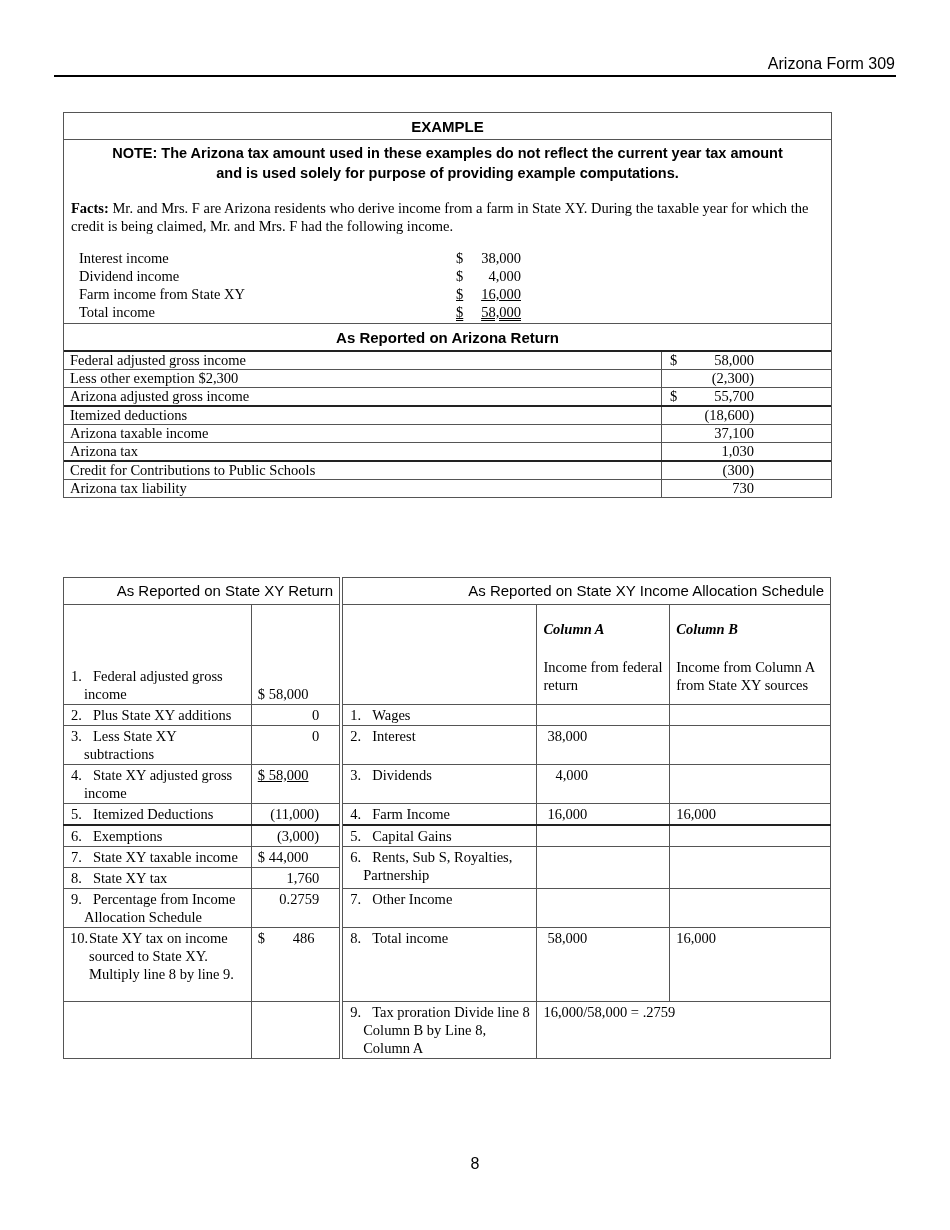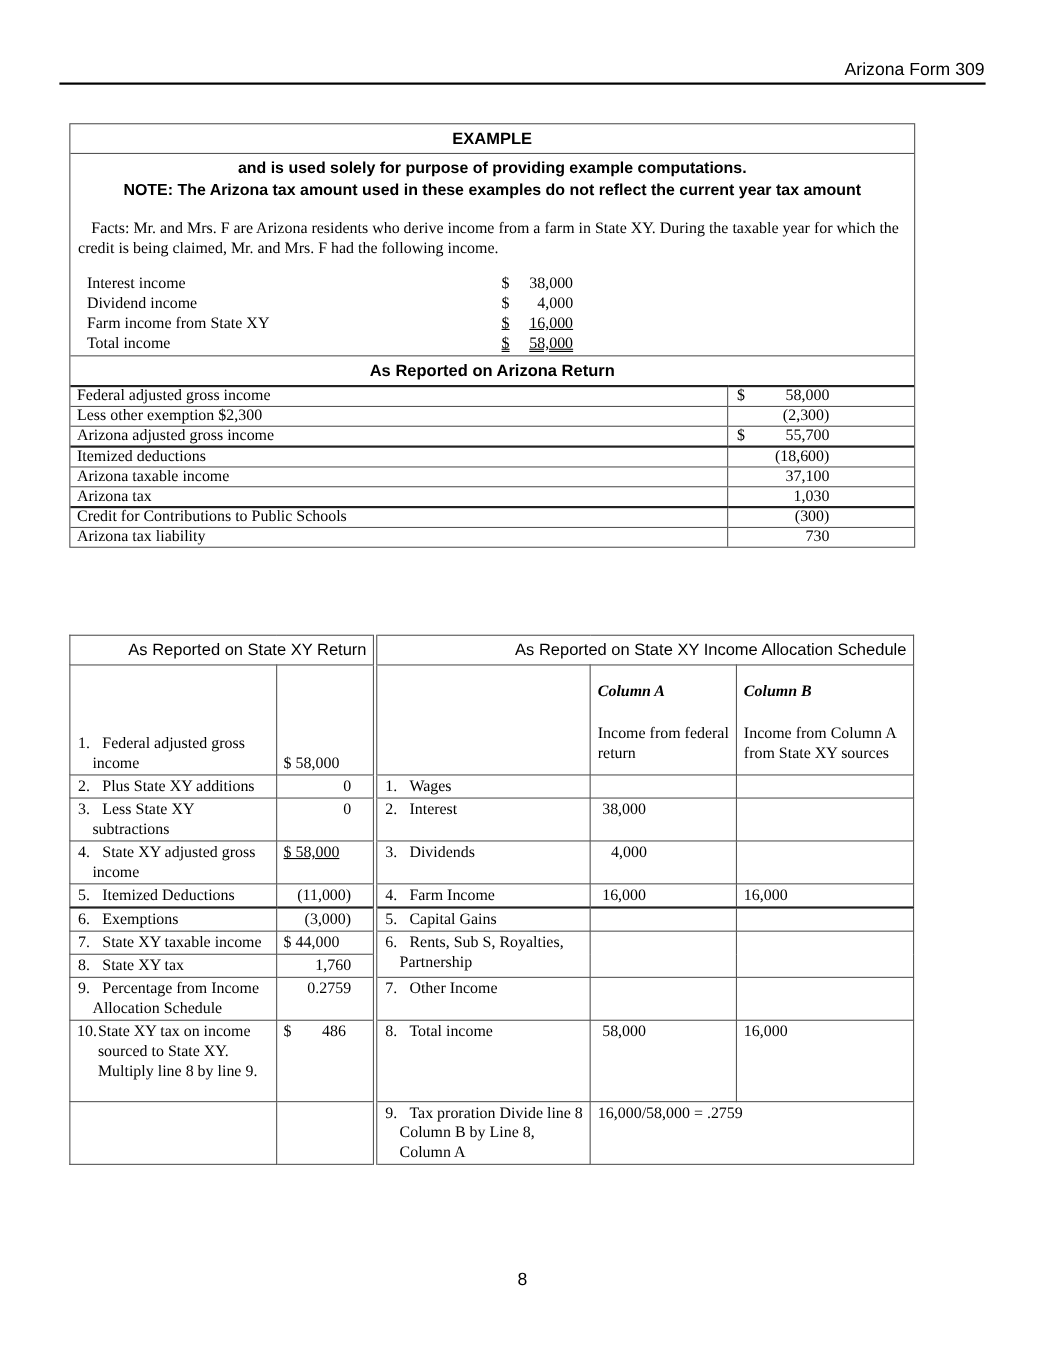--- a/index.html
+++ b/index.html
@@ -5,21 +5,21 @@
   html, body { margin: 0; padding: 0; background: #ffffff; }
   body { width: 950px; height: 1230px; position: relative; color: #000; font-family: "Liberation Serif", serif; }
   .hdr-title { position: absolute; right: 55px; top: 55px; font-family: "Liberation Sans", sans-serif; font-size: 16px; }
   .hdr-rule { position: absolute; left: 54px; right: 54px; top: 75px; border-top: 2px solid #000; }
 
   
   .example { position: absolute; left: 63px; top: 112px; width: 767px; border: 1px solid #555; }
   .ex-title { font-family: "Liberation Sans", sans-serif; font-weight: bold; font-size: 15px; text-align: center; padding: 5px 0 4px; border-bottom: 1px solid #555; }
   .ex-intro { font-family: "Liberation Sans", sans-serif; font-weight: bold; font-size: 14.5px; text-align: center; line-height: 20px; padding: 3px 0 0; }
   .ex-facts { font-size: 14.5px; line-height: 18px; padding: 16px 7px 0 7px; }
-  .ex-facts b { font-weight: normal; margin-left: 12px; }
+  .ex-facts b { font-weight: bold; }
   .income { padding: 14px 0 0 15px; font-size: 14.5px; line-height: 18px; }
   .inc-row { display: flex; height: 18px; }
   .inc-label { width: 377px; }
   .inc-val { width: 65px; display: flex; justify-content: space-between; }
   .inc-val.ul { text-decoration: underline; }
   .inc-val.dul { text-decoration: underline; text-decoration-style: double; }
   .az-head { font-family: "Liberation Sans", sans-serif; font-weight: bold; font-size: 15px; text-align: center; padding: 5px 0 4px; border-top: 1px solid #555; margin-top: 2px; }
   table.az { width: 100%; border-collapse: collapse; font-size: 14.5px; }
   table.az td { border-top: 1px solid #555; height: 17px; padding: 0 6px; line-height: 17px; }
   table.az td.v { border-left: 1px solid #555; width: 155px; padding-left: 8px; }
@@ -44,22 +44,22 @@
 </style>
 </head>
 <body>
 
 <div class="hdr-title">Arizona Form 309</div>
 <div class="hdr-rule"></div>
 
 <div class="example">
   <div class="ex-title">EXAMPLE</div>
   <div class="ex-intro">
+    <div>NOTE:  The Arizona tax amount used in these examples do not reflect the current year tax amount</div>
     <div>and is used solely for purpose of providing example computations.</div>
-    <div>NOTE:  The Arizona tax amount used in these examples do not reflect the current year tax amount</div>
   </div>
   <div class="ex-facts"><b>Facts:</b><span>  Mr. and Mrs. F are Arizona residents who derive income from a farm in State XY.  During the taxable year for which the credit is being claimed, Mr. and Mrs. F had the following income.</span></div>
   <div class="income">
     <div class="inc-row">
       <span class="inc-label">Interest income</span>
       <span class="inc-val">
           <span>$</span>
           <span>38,000</span>
         </span>
     </div>

